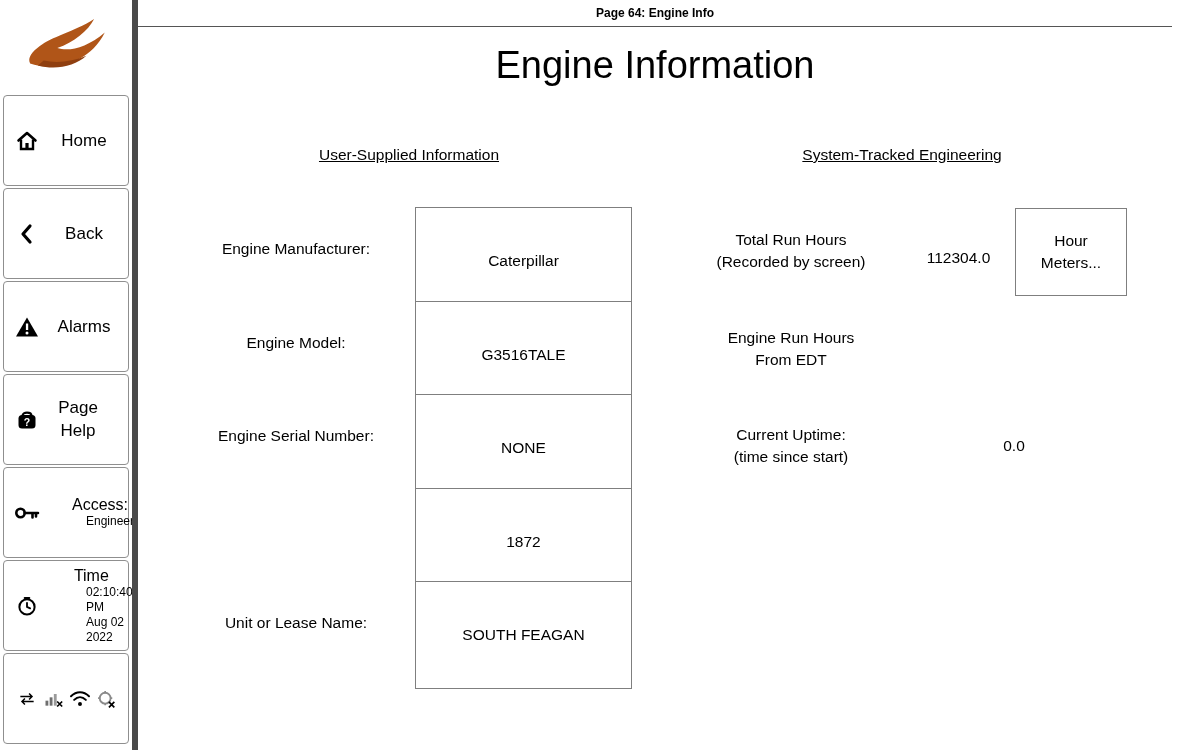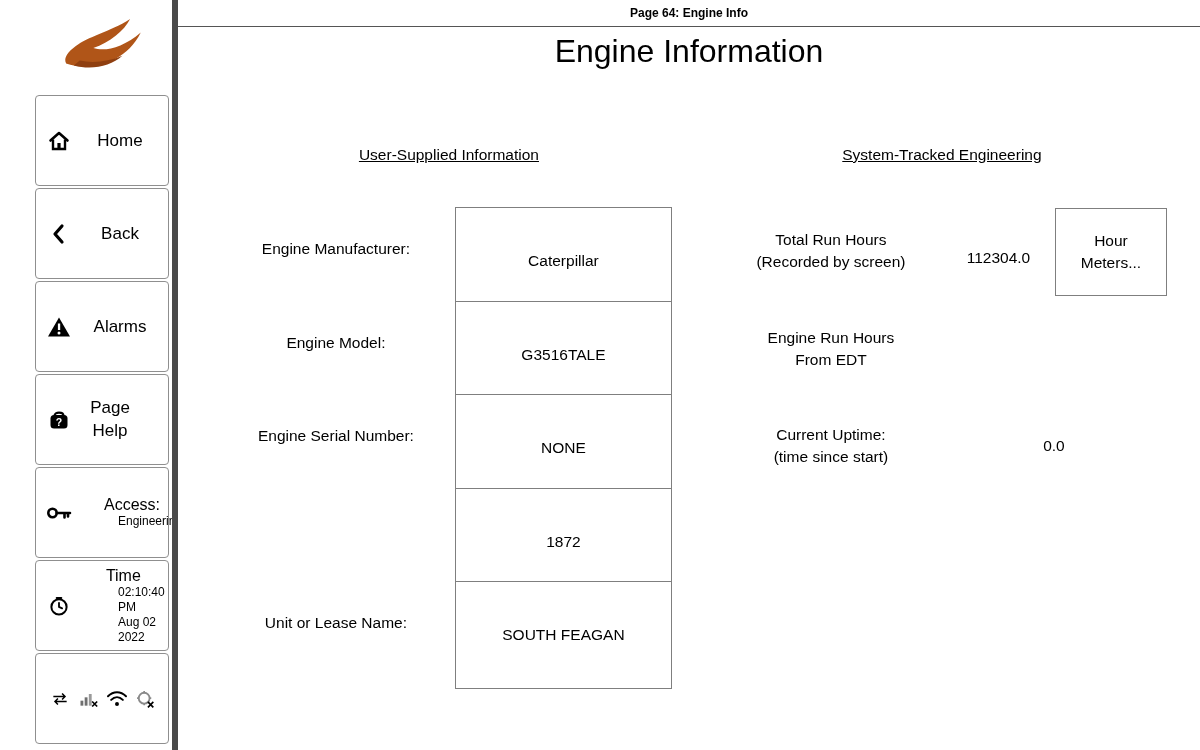--- a/index.html
+++ b/index.html
@@ -6,22 +6,22 @@
   html,body { width:1200px; height:750px; }
   body {
     font-family:"Liberation Sans", sans-serif;
     background:#ffffff; color:#000;
     overflow:hidden;
   }
   .app { display:flex; width:1200px; height:750px; }
 
   
   .sidebar {
-    width:172px; height:750px; background:#fff;
-    display:flex; flex-direction:column; gap:2px; padding-top:0;padding-left:32px;
+    width:132px; height:750px; background:#fff;
+    display:flex; flex-direction:column; gap:2px; padding-top:0;
   }
   .logo-cell {
     height:93px; display:flex; align-items:center; justify-content:center;
   }
   .nav-btn {
     height:91px; margin:0 3px;
     border:1px solid #8f8f8f; border-radius:4px; background:#fff;
     display:flex; align-items:center; cursor:pointer;
   }
   .icon-box { width:46px; display:flex; justify-content:center; align-items:center; flex:0 0 46px; }
@@ -38,22 +38,22 @@
   .v-divider { width:6px; height:750px; background:#4a4a4a; }
 
   
   .main { position:relative; width:1034px; height:750px; background:#fff; }
   .page-label {
     position:absolute; top:6px; left:0; width:100%;
     text-align:center; font-size:12px; font-weight:bold;
   }
   .top-rule { position:absolute; top:26px; left:0; width:100%; border-top:1px solid #555; }
   .title {
-    position:absolute; top:33px; left:0; width:100%;
-    text-align:center; font-size:32px; font-weight:400;
+    position:absolute; top:44px; left:0; width:100%;
+    text-align:center; font-size:38px; font-weight:400;
   }
   .col-heading {
     position:absolute; top:146px; width:300px;
     text-align:center; font-size:15.5px; text-decoration:underline;
   }
   .heading-left  { left:121px; }
   .heading-right { left:614px; }
 
   .us-label {
     position:absolute; left:22px; width:272px; height:84px;

